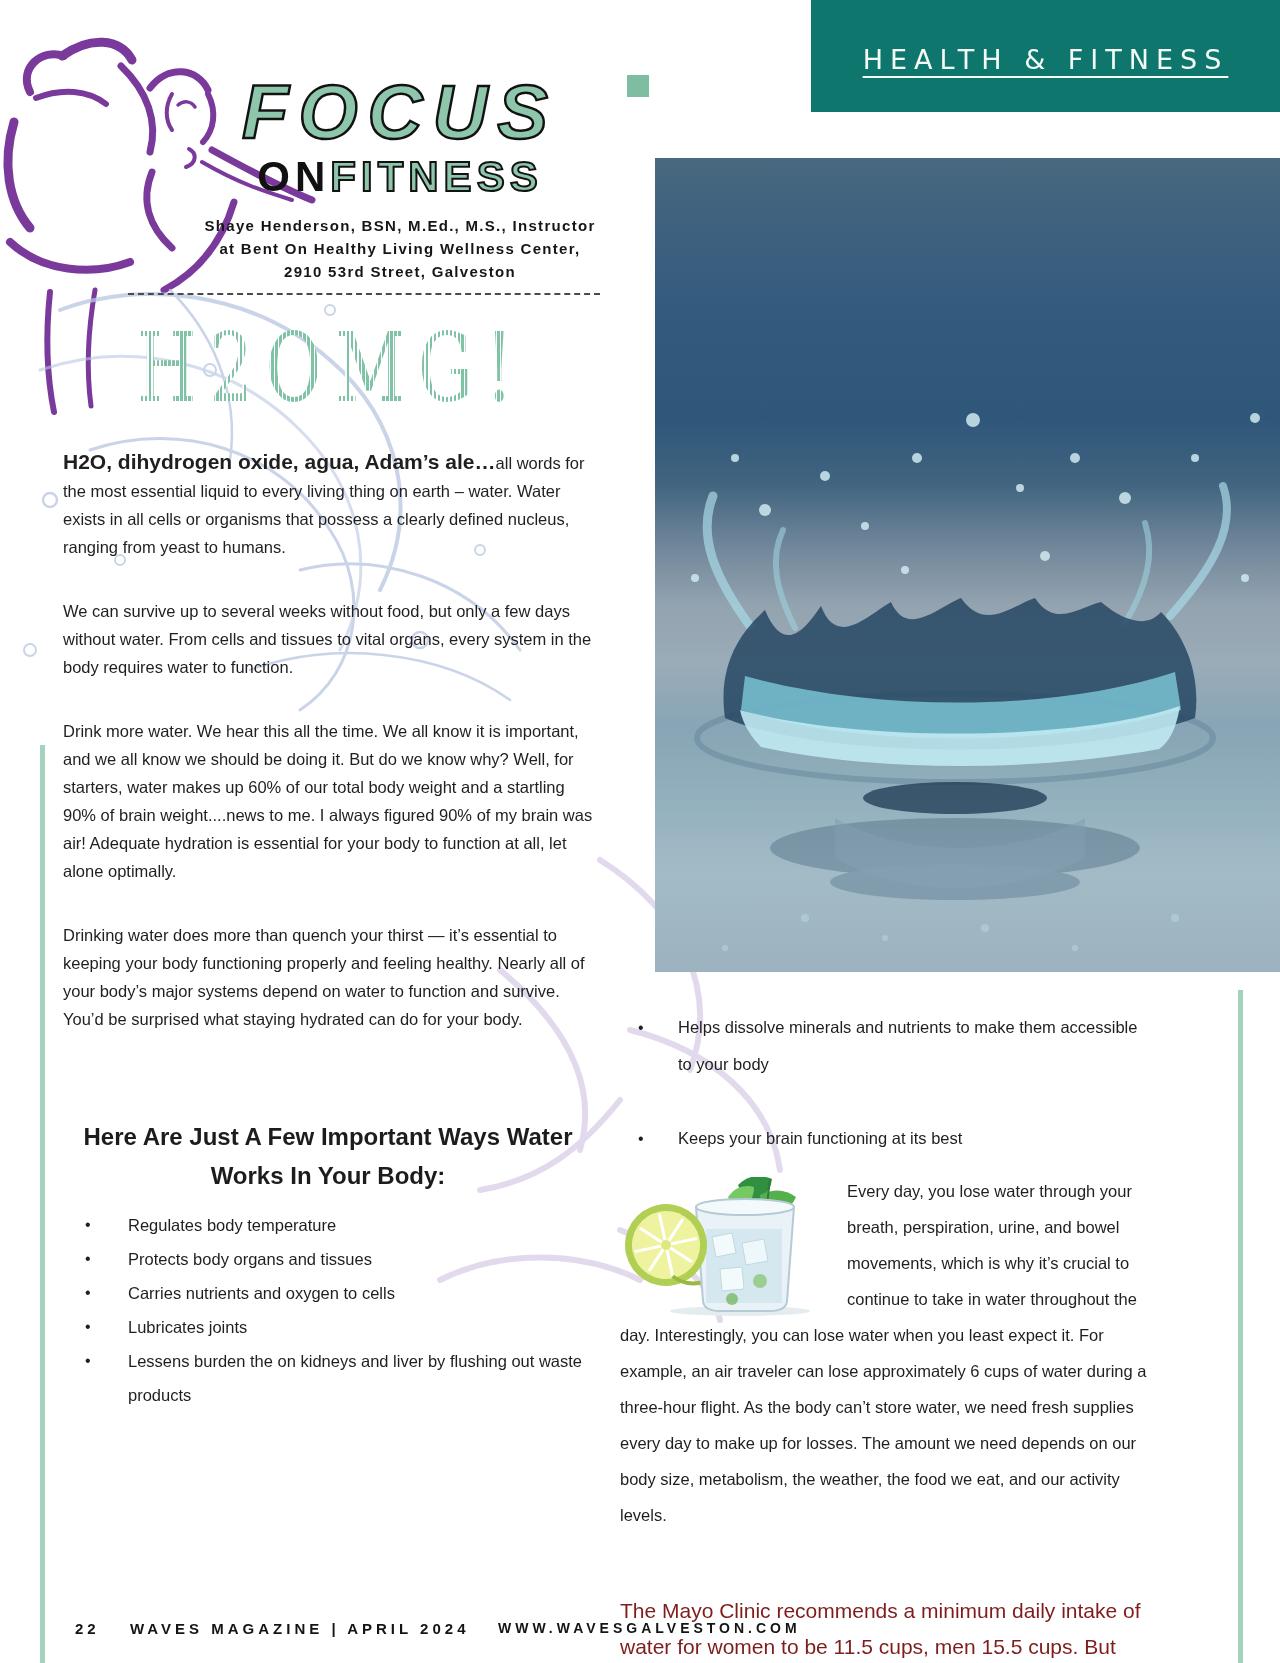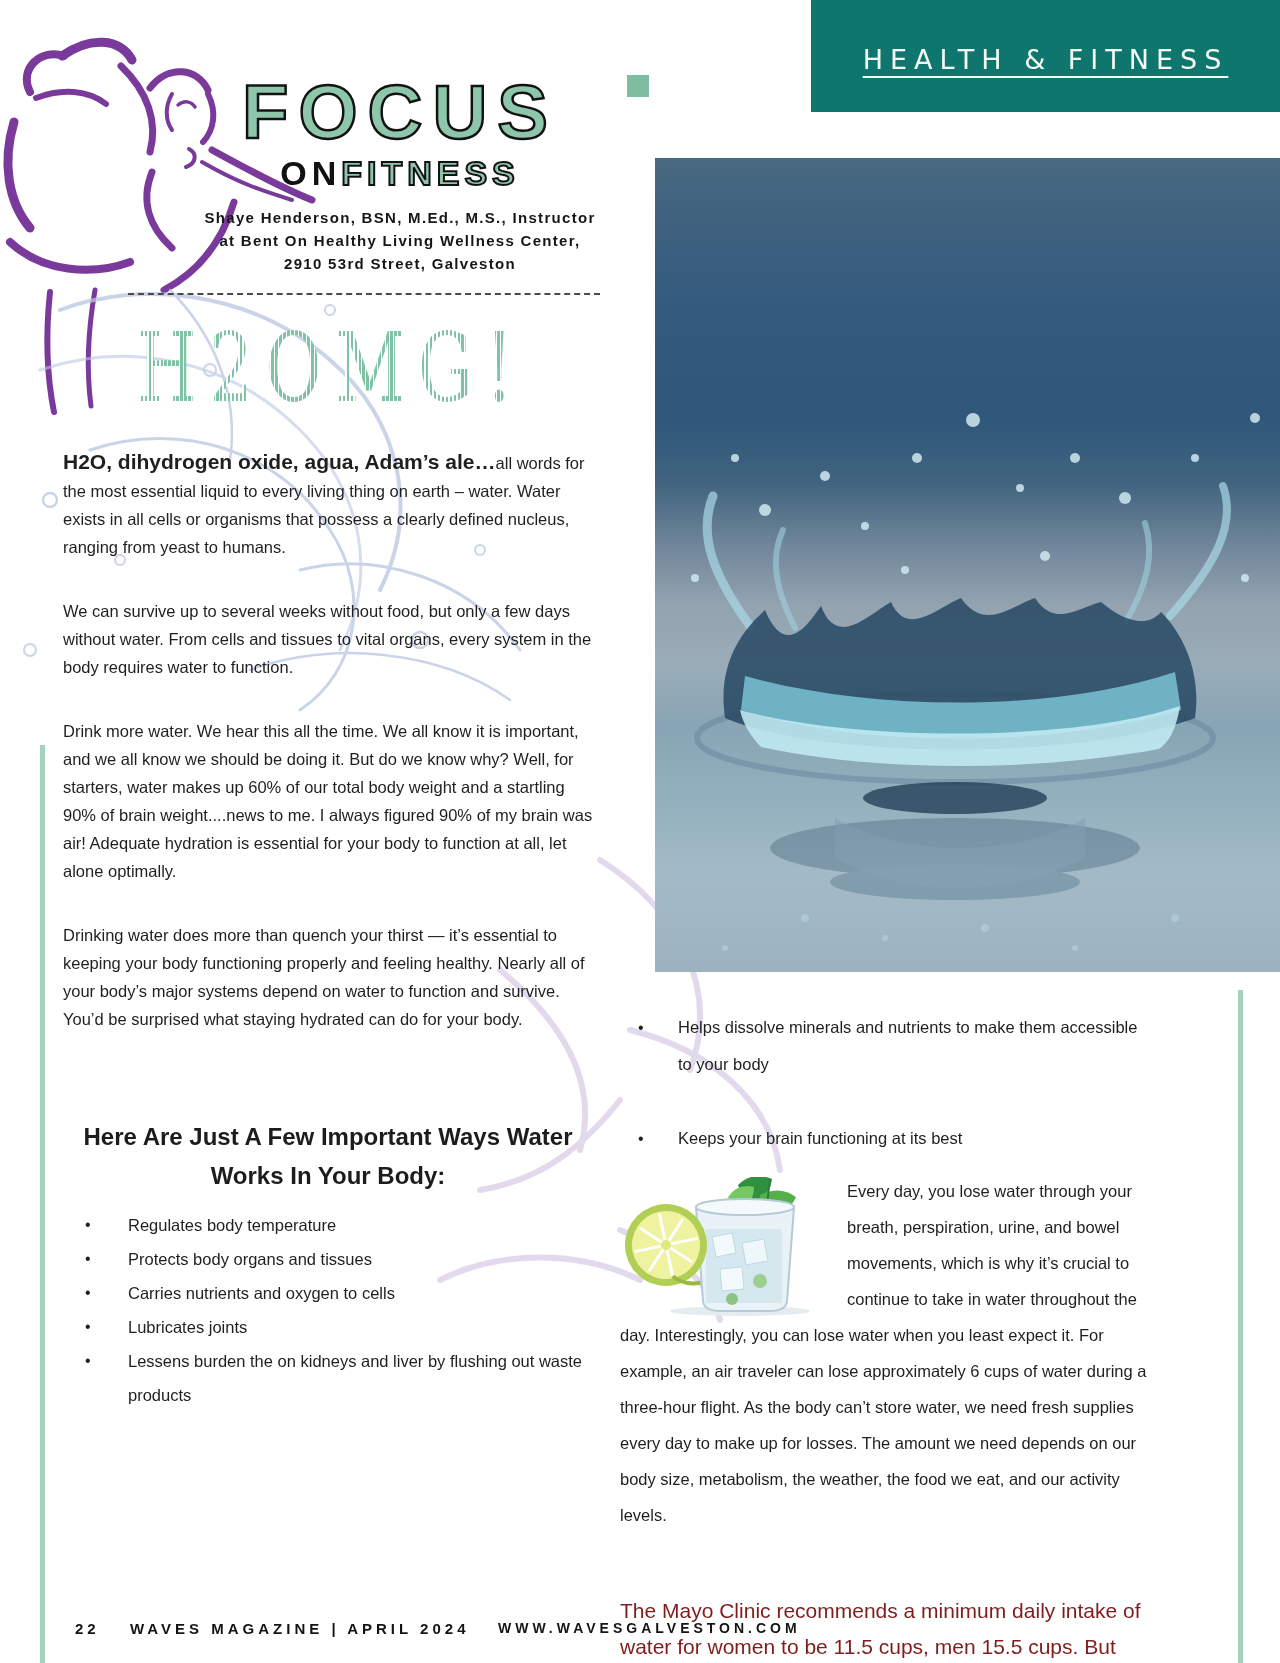--- a/index.html
+++ b/index.html
@@ -14,23 +14,23 @@
   }
   .green-bar .section-label{
     color:#f4faf6;font-size:27px;letter-spacing:7px;font-weight:400;
     text-decoration:underline;text-underline-offset:7px;text-decoration-thickness:1.5px;
     font-family:"DejaVu Sans",sans-serif;white-space:nowrap;margin-top:6px;
   }
   .green-square{position:absolute;left:627px;top:75px;width:22px;height:22px;background:#7ebda1;}
   .logo-block{position:absolute;left:150px;top:74px;width:500px;text-align:center;line-height:1;}
   .logo-focus{
     font-size:76px;font-weight:bold;letter-spacing:10px;color:#8ec6ab;
-    -webkit-text-stroke:2.5px #121212;line-height:1;
-  }
-  .logo-line2{font-size:34px;font-weight:bold;letter-spacing:5px;margin-top:6px;}
+    -webkit-text-stroke:2.5px #121212;line-height:1;font-style:italic;
+  }
+  .logo-line2{font-size:42px;font-weight:bold;letter-spacing:5px;margin-top:6px;}
   .logo-on{color:#111;}
   .logo-fitness{color:#8ec6ab;-webkit-text-stroke:2px #121212;}
   .byline{margin-top:16px;font-size:15px;font-weight:bold;letter-spacing:1.3px;line-height:23px;color:#161616;}
   .dashed-divider{position:absolute;left:128px;top:293px;width:472px;border-top:2px dashed #4a4a4a;}
   
   .h2omg{
     position:absolute;left:63px;top:316px;width:527px;text-align:center;
     font-family:"DejaVu Serif",serif;font-size:95px;letter-spacing:18px;line-height:1.1;
     color:#7fc2a6;transform:scaleX(.72);transform-origin:50% 0;
   }

